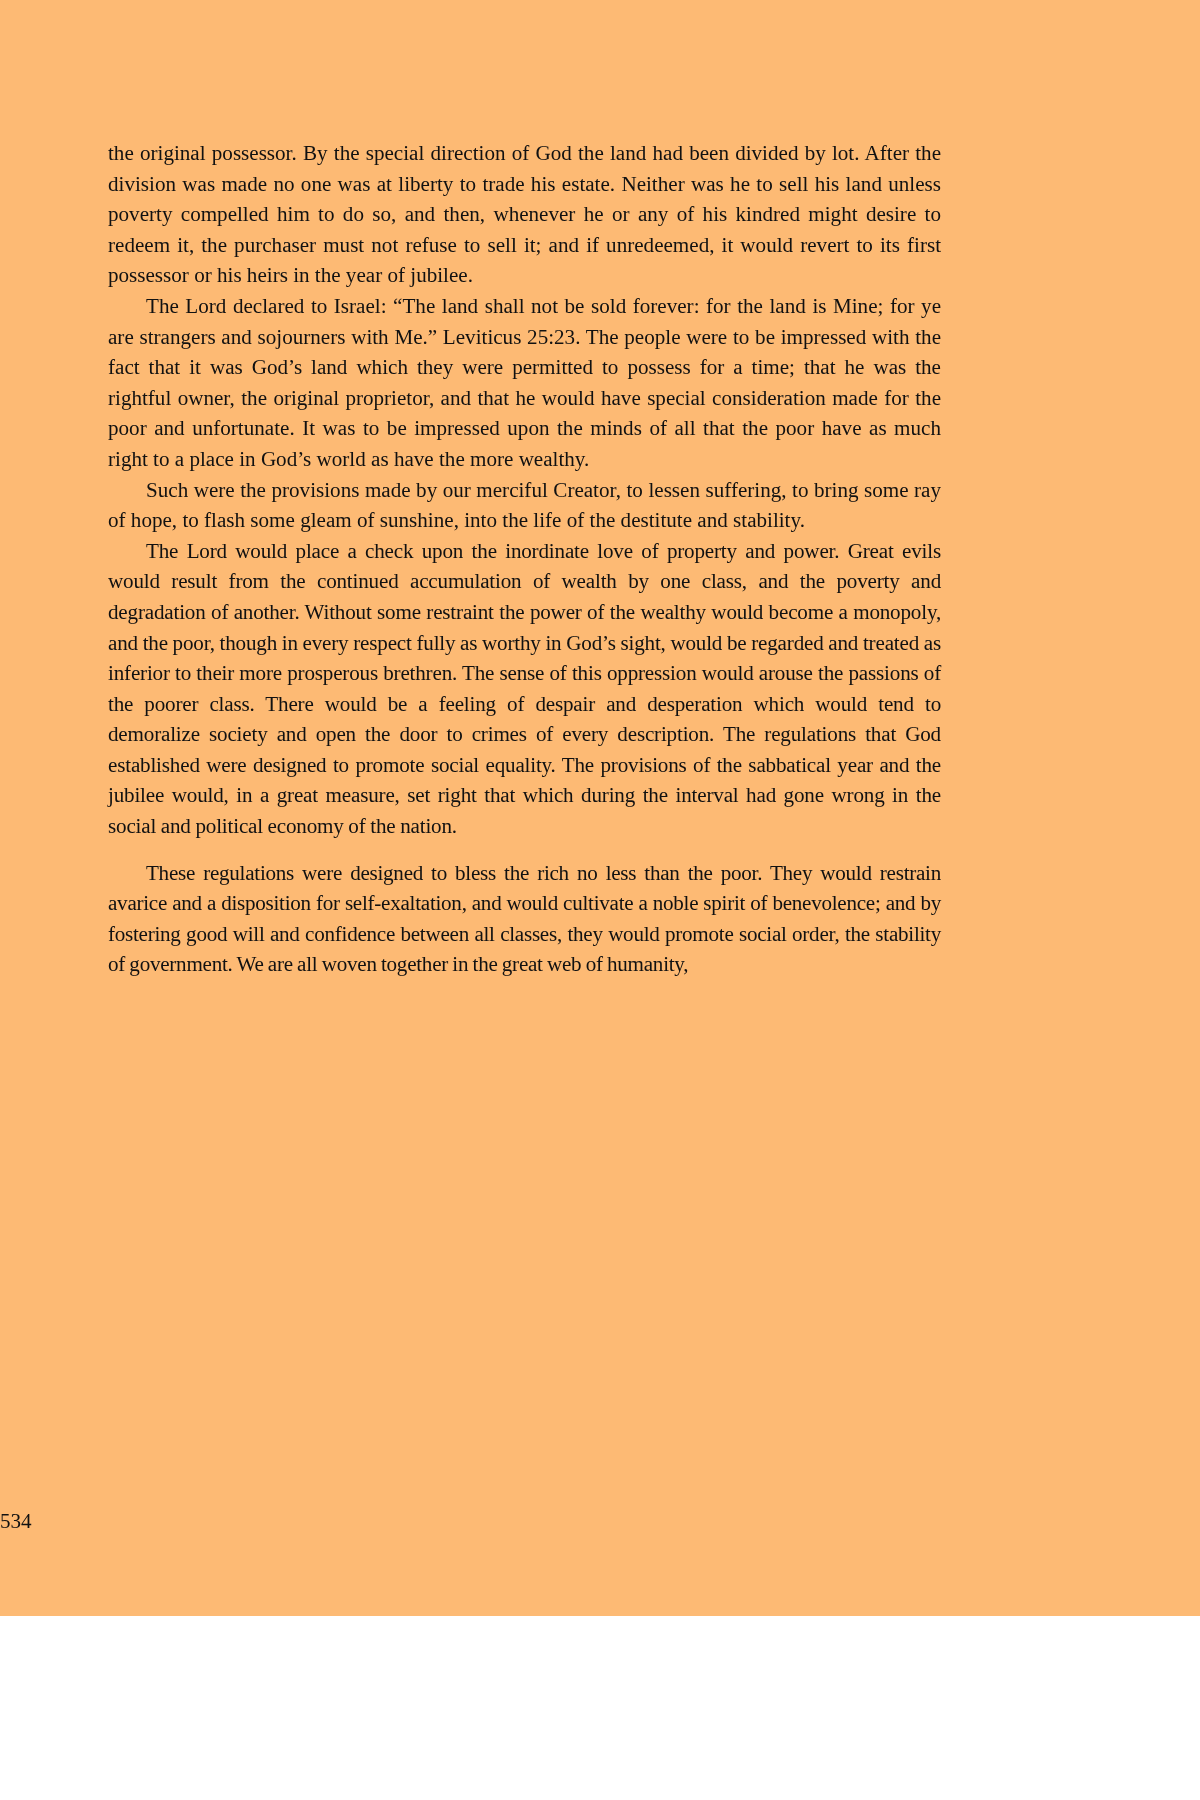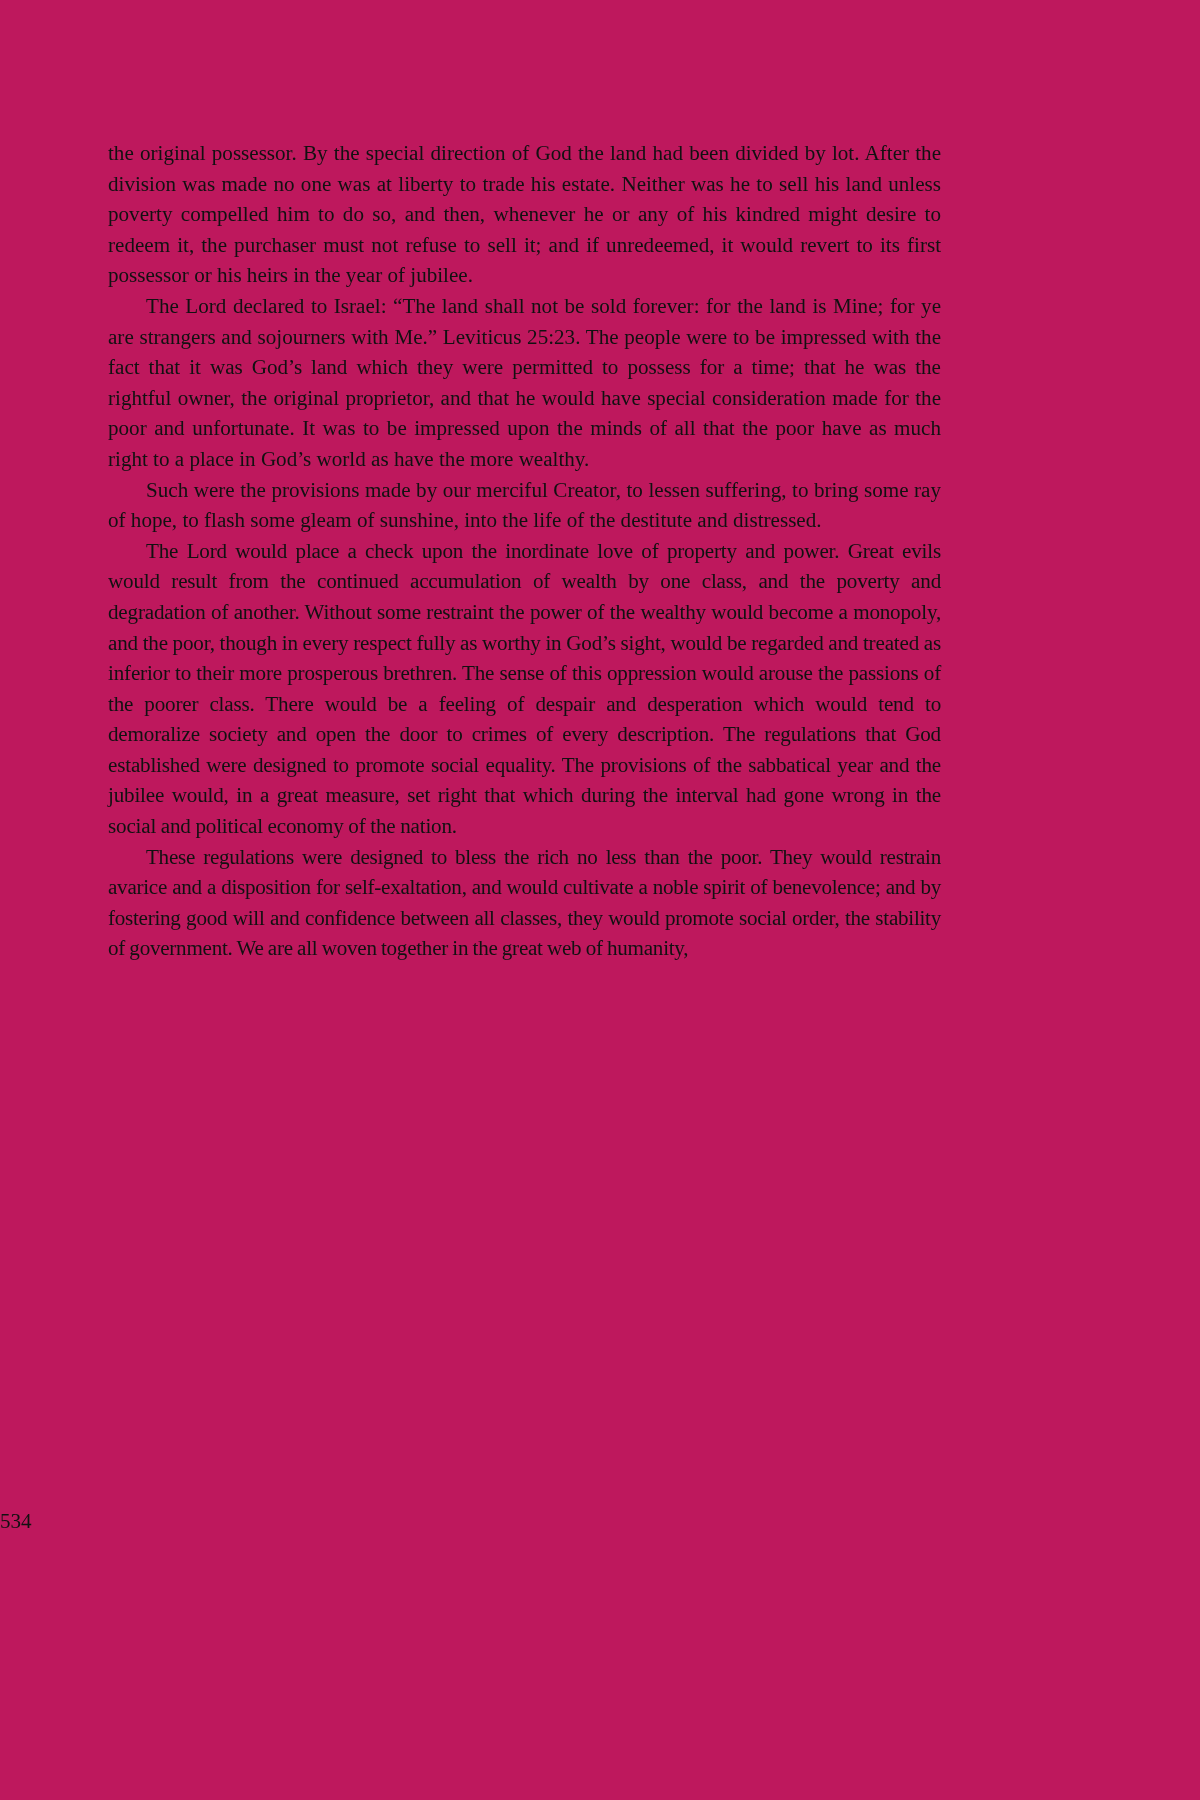--- a/index.html
+++ b/index.html
@@ -3,22 +3,22 @@
 <meta charset="utf-8">
 <style>
   html, body {
     margin: 0;
     padding: 0;
     background: #ffffff;
   }
   .page {
     position: relative;
     width: 1200px;
-    height: 1800px;
-    background: #be185d;
+    height: 1616px;
+    background: #fdba74;
     overflow: hidden;
     font-family: "Liberation Serif", "DejaVu Serif", serif;
     color: #0a0a0a;
     text-decoration: underline;
   }
   .text-column {
     position: absolute;
     left: 108px;
     top: 138px;
     width: 833px;
@@ -36,20 +36,21 @@
     text-indent: 38px;
   }
   
   .para.tight {
     letter-spacing: -0.18px;
     word-spacing: -0.4px;
   }
   .para.tighter {
     letter-spacing: -0.26px;
     word-spacing: -0.7px;
+    margin-top: 16px;
   }
   .page-number {
     position: absolute;
     left: 0;
     right: 0;
     top: 1508px;
     text-align: left;
     font-size: 21.1px;
     line-height: 26px;
     font-family: "Liberation Serif", "DejaVu Serif", serif;
@@ -60,21 +61,21 @@
 <body>
 
 <div class="page">
 
   <div class="text-column">
 
     <p class="para">the original possessor. By the special direction of God the land had been divided by lot. After the division was made no one was at liberty to trade his estate. Neither was he to sell his land unless poverty compelled him to do so, and then, whenever he or any of his kindred might desire to redeem it, the purchaser must not refuse to sell it; and if unredeemed, it would revert to its first possessor or his heirs in the year of jubilee.</p>
 
     <p class="para indent">The Lord declared to Israel: “The land shall not be sold forever: for the land is Mine; for ye are strangers and sojourners with Me.” Leviticus 25:23. The people were to be impressed with the fact that it was God’s land which they were permitted to possess for a time; that he was the rightful owner, the original proprietor, and that he would have special consideration made for the poor and unfortunate. It was to be impressed upon the minds of all that the poor have as much right to a place in God’s world as have the more wealthy.</p>
 
-    <p class="para indent">Such were the provisions made by our merciful Creator, to lessen suffering, to bring some ray of hope, to flash some gleam of sunshine, into the life of the destitute and distressed.</p>
+    <p class="para indent">Such were the provisions made by our merciful Creator, to lessen suffering, to bring some ray of hope, to flash some gleam of sunshine, into the life of the destitute and stability.</p>
 
     <p class="para indent tight">The Lord would place a check upon the inordinate love of property and power. Great evils would result from the continued accumulation of wealth by one class, and the poverty and degradation of another. Without some restraint the power of the wealthy would become a monopoly, and the poor, though in every respect fully as worthy in God’s sight, would be regarded and treated as inferior to their more prosperous brethren. The sense of this oppression would arouse the passions of the poorer class. There would be a feeling of despair and desperation which would tend to demoralize society and open the door to crimes of every description. The regulations that God established were designed to promote social equality. The provisions of the sabbatical year and the jubilee would, in a great measure, set right that which during the interval had gone wrong in the social and political economy of the nation.</p>
 
     <p class="para indent tighter">These regulations were designed to bless the rich no less than the poor. They would restrain avarice and a disposition for self-exaltation, and would cultivate a noble spirit of benevolence; and by fostering good will and confidence between all classes, they would promote social order, the stability of government. We are all woven together in the great web of humanity,</p>
 
   </div>
 
   <div class="page-number">534</div>
 
 </div>

